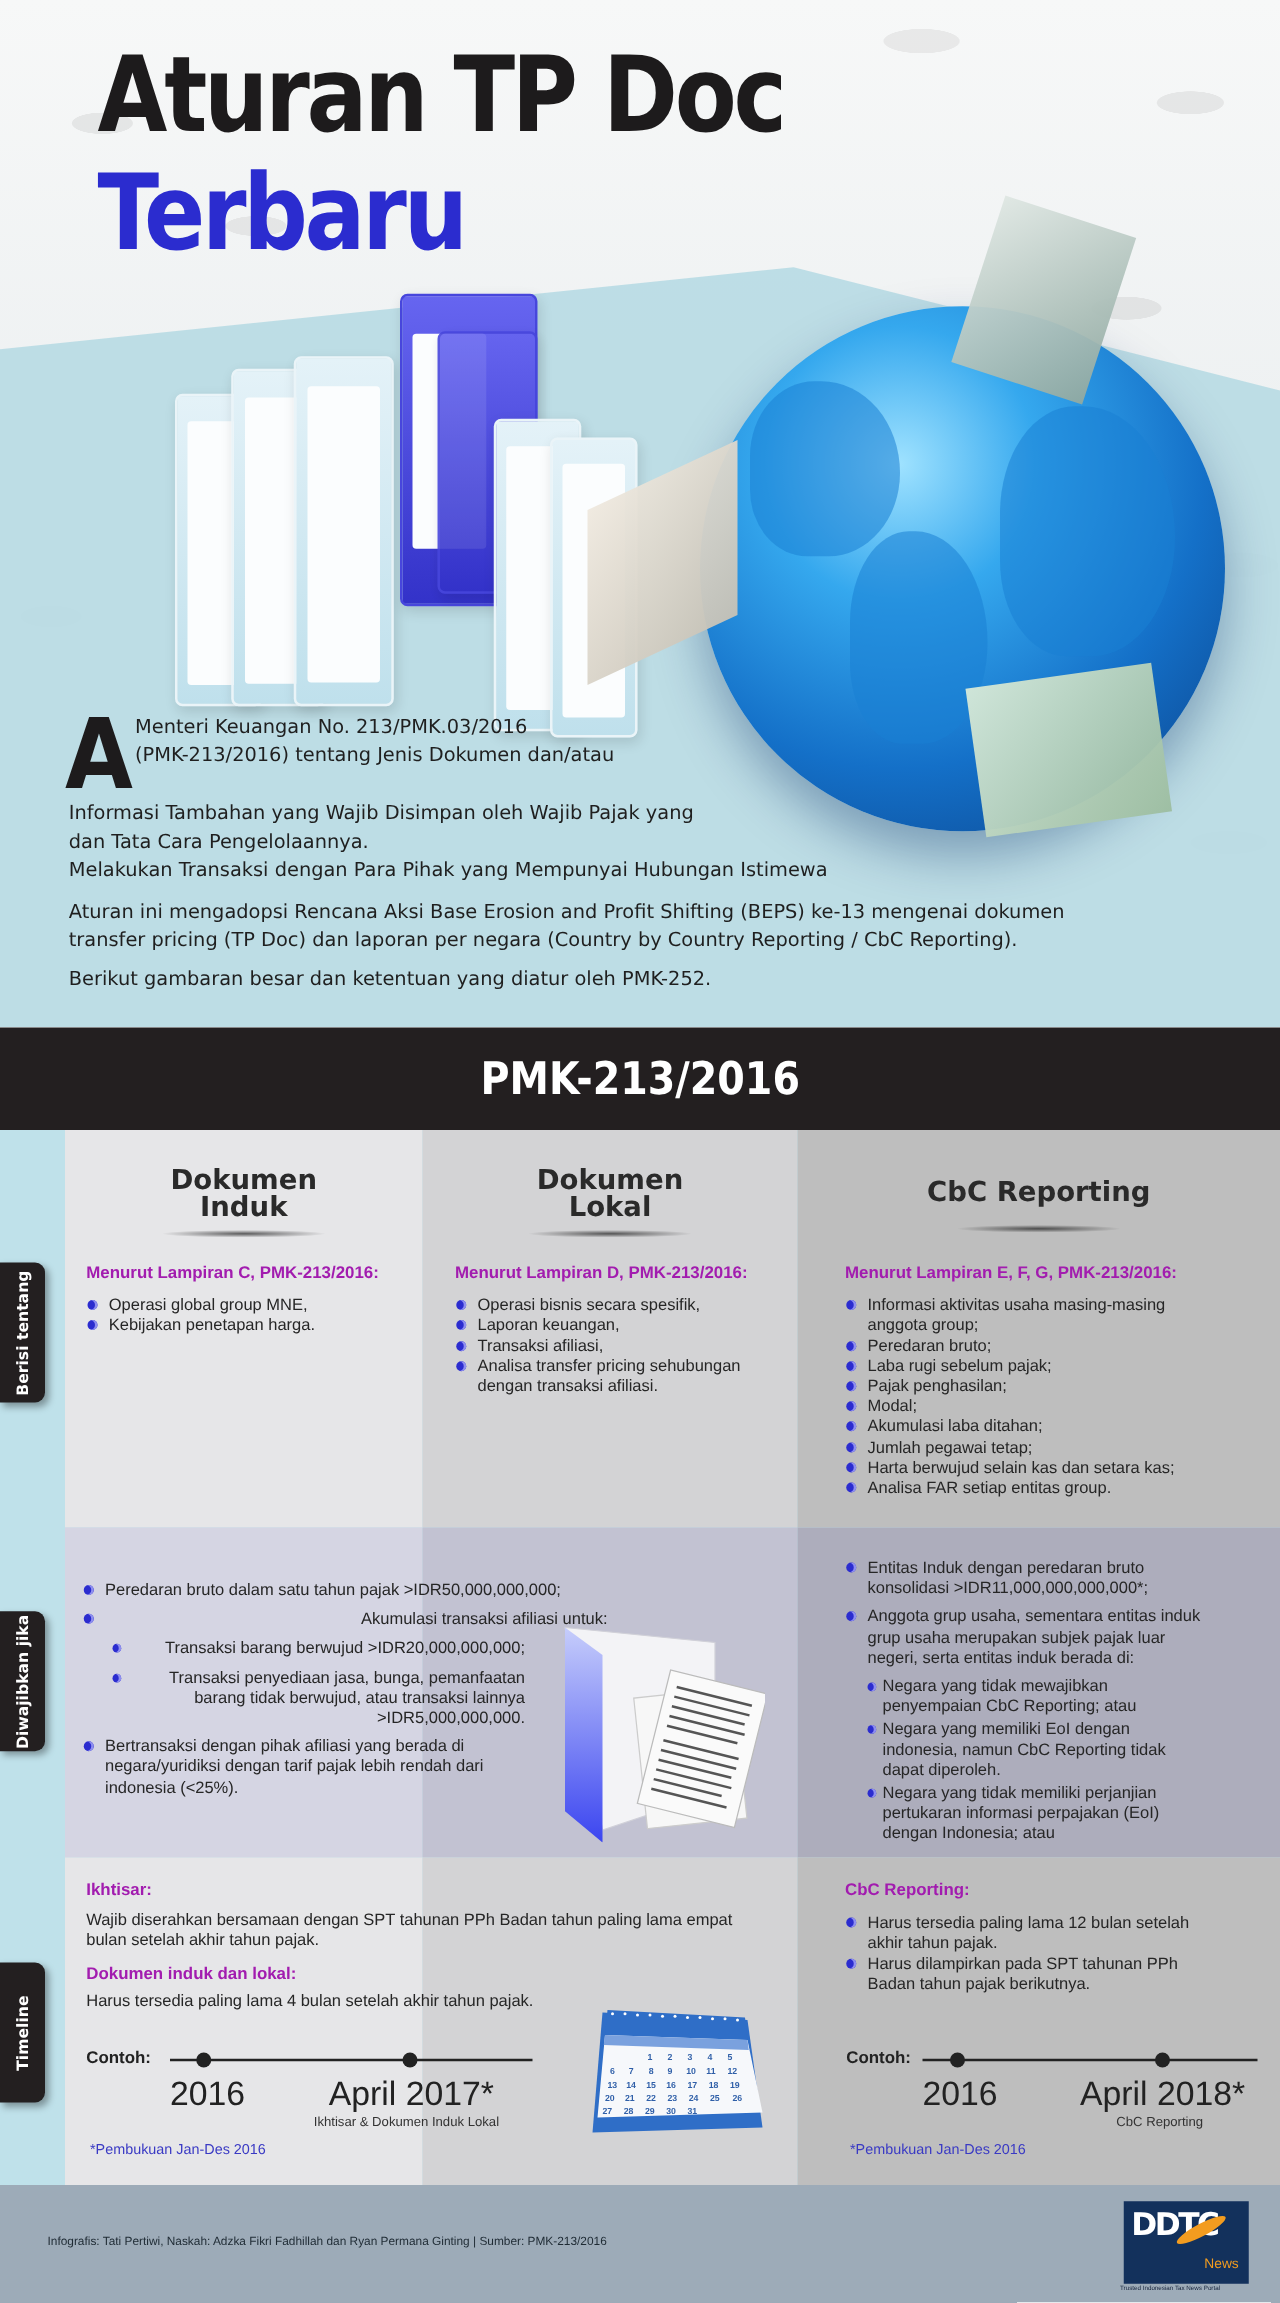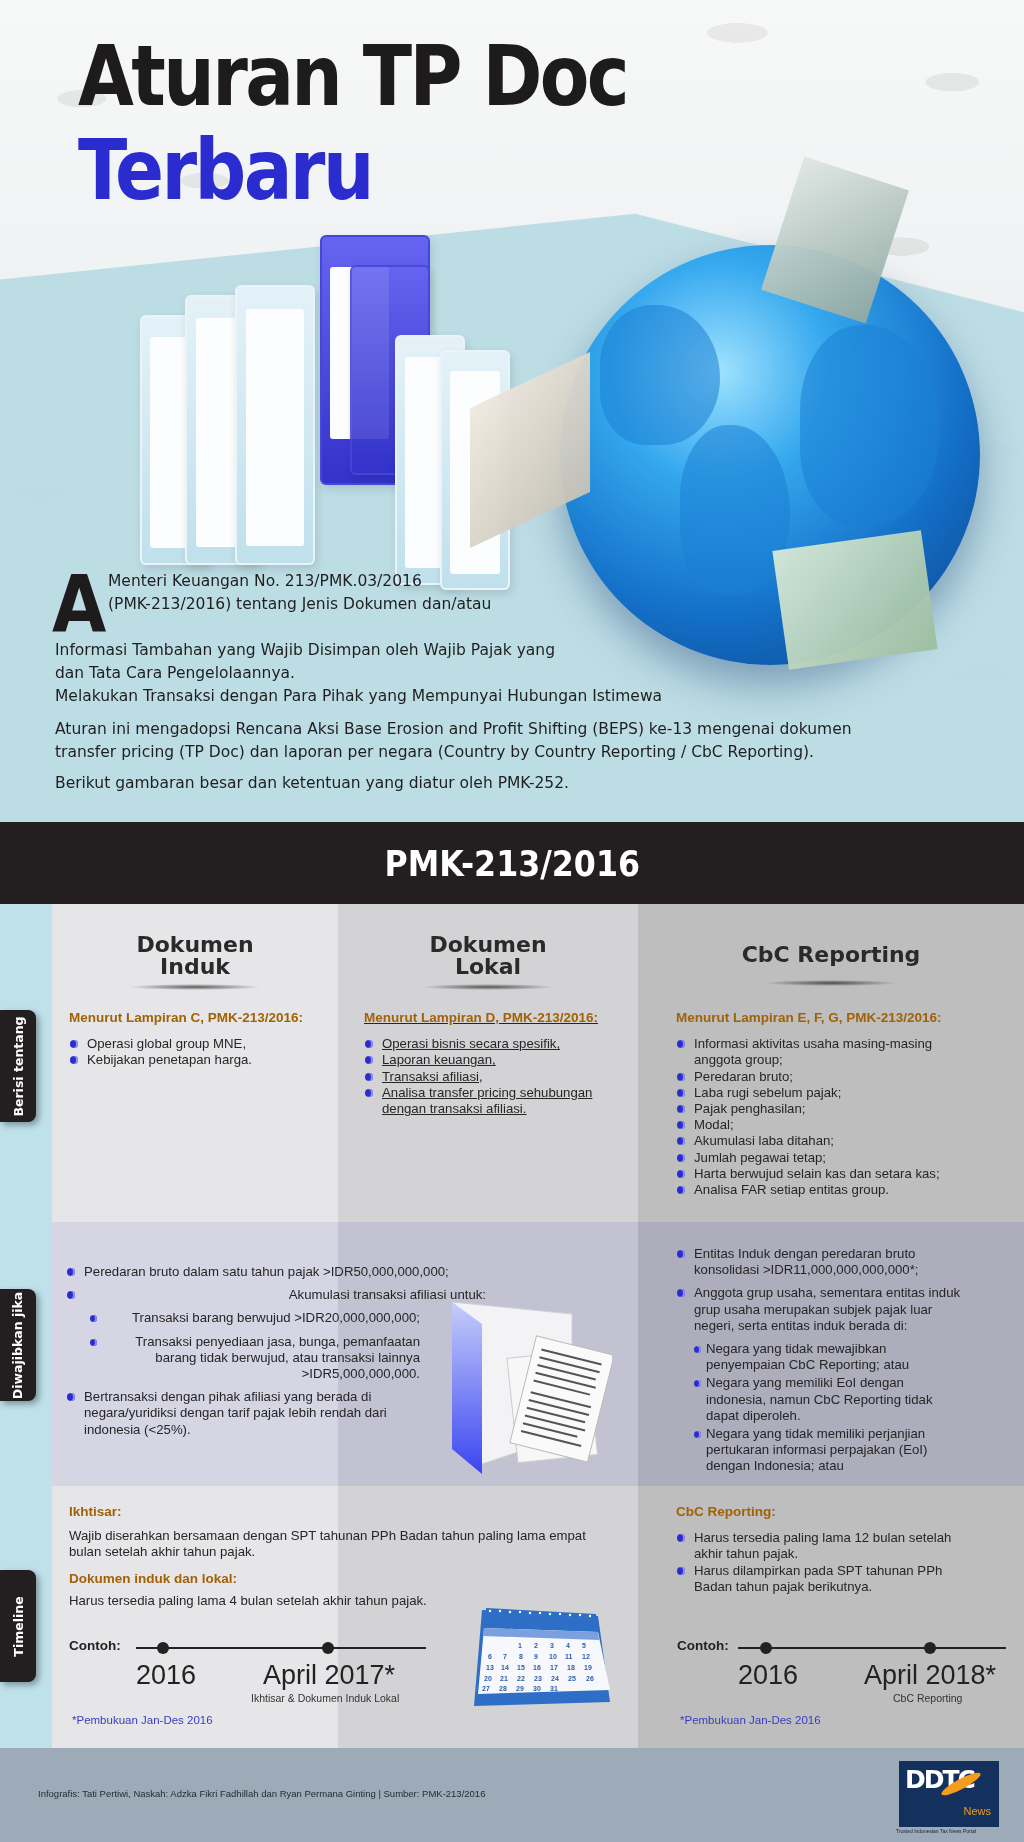--- a/index.html
+++ b/index.html
@@ -70,21 +70,21 @@
   .col-head { position: absolute; top: 30px; left: 0; width: 100%; text-align: center; font-family: "DejaVu Sans", sans-serif; font-weight: bold;
     font-size: 22px; color: #2a2a2a; line-height: 22px; }
   .col-head .shadow { display: block; margin: 6px auto 0; width: 130px; height: 6px; border-radius: 50%;
     background: radial-gradient(ellipse at center, rgba(0,0,0,.6) 0%, rgba(0,0,0,0) 72%); }
 
   .side-tab { position: absolute; left: 0; width: 36px; background: #231f20; border-radius: 0 8px 8px 0;
     box-shadow: 3px 3px 6px rgba(0,0,0,.35); display: flex; align-items: center; justify-content: center; }
   .side-tab span { color: #fff; font-family: "DejaVu Sans", sans-serif; font-weight: bold; font-size: 12.5px; transform: rotate(-90deg); white-space: nowrap; }
 
   .block { position: absolute; font-size: 13.2px; color: #262626; line-height: 16.2px; }
-  .block h4 { font-size: 13.5px; font-weight: bold; color: #a16207; margin-bottom: 10px; }
+  .block h4 { font-size: 13.5px; font-weight: bold; color: #a21caf; margin-bottom: 10px; }
   ul.chk { list-style: none; }
   ul.chk li { position: relative; padding-left: 18px; }
   ul.chk li::before { content: ""; position: absolute; left: 1px; top: 4px; width: 8px; height: 8px; border-radius: 50%;
     background: #2b2ccf; box-shadow: inset -2px 0 0 #8f8ff0; }
   ul.chk.spaced li { margin-bottom: 7px; }
   ul.dot { list-style: none; margin: 7px 0 6px 18px; }
   ul.dot li { position: relative; padding-left: 12px; margin-bottom: 7px; }
   ul.dot li::before { content: ""; position: absolute; left: 0; top: 5px; width: 7px; height: 7px; border-radius: 50%; background: #2b2ccf; }
   ul.dot.tight li { margin-bottom: 2px; }
 
@@ -213,21 +213,21 @@
     <span>Timeline</span>
   </div>
 
   <div class="block" style="left:69px;top:106px;width:260px;">
     <h4>Menurut Lampiran C, PMK-213/2016:</h4>
     <ul class="chk">
       <li>Operasi global group MNE,</li>
       <li>Kebijakan penetapan harga.</li>
     </ul>
   </div>
-  <div class="block" style="left:364px;top:106px;width:260px;text-decoration:underline;">
+  <div class="block" style="left:364px;top:106px;width:260px;">
     <h4>Menurut Lampiran D, PMK-213/2016:</h4>
     <ul class="chk">
       <li>Operasi bisnis secara spesifik,</li>
       <li>Laporan keuangan,</li>
       <li>Transaksi afiliasi,</li>
       <li>Analisa transfer pricing sehubungan dengan transaksi afiliasi.</li>
     </ul>
   </div>
   <div class="block" style="left:676px;top:106px;width:290px;">
     <h4>Menurut Lampiran E, F, G, PMK-213/2016:</h4>

